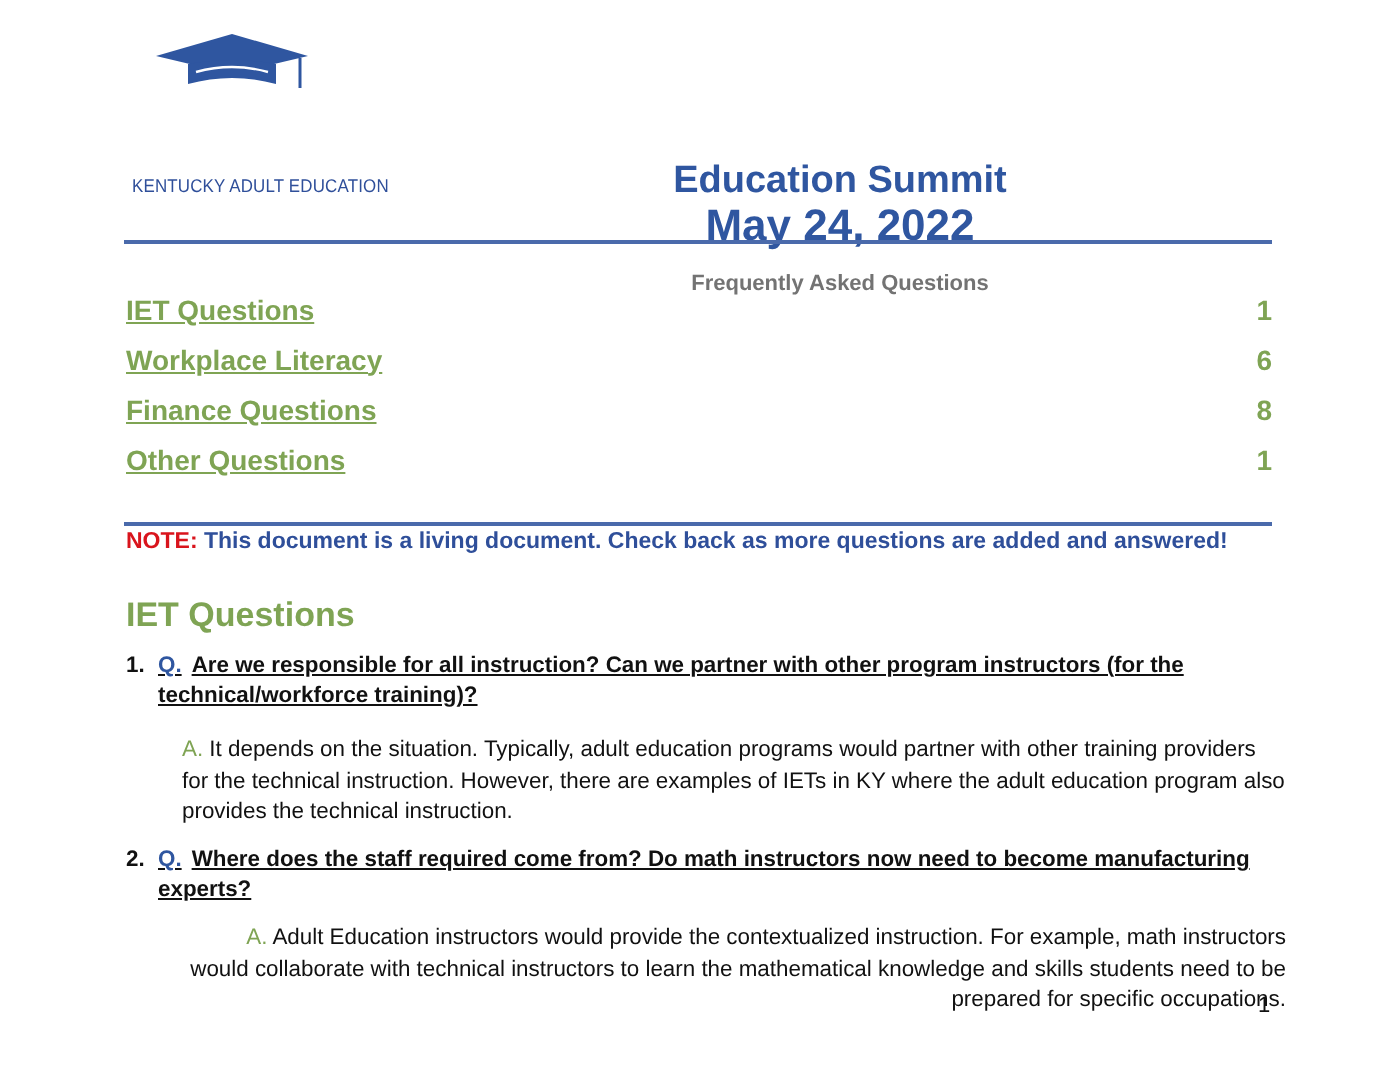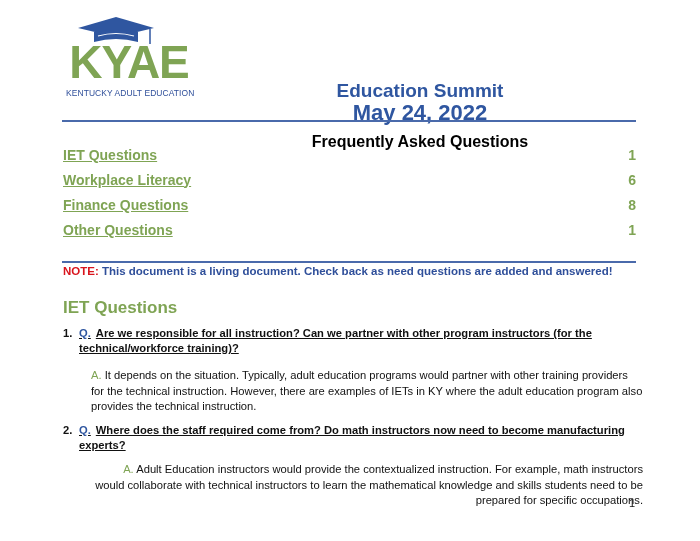--- a/index.html
+++ b/index.html
@@ -15,21 +15,21 @@
       font-size: 46px; letter-spacing: -1px; color: #7fa454; line-height: 48px;
     }
     .logo-sub {
       position: absolute; left: 2px; top: 72px; width: 128px; text-align: center;
       font-size: 9.2px; color: #2f4f9a; font-weight: normal; letter-spacing: 0.1px;
       transform: scaleX(0.92); transform-origin: left; white-space: nowrap;
     }
     .title-block { position: absolute; left: 270px; top: 33px; width: 300px; text-align: center; }
     .title1 { font-size: 19px; font-weight: bold; color: #2f56a0; line-height: 22px; margin-top: 47px; }
     .title2 { font-size: 22px; font-weight: bold; color: #2f56a0; line-height: 22px; }
-    .title3 { font-size: 16px; font-weight: bold; color: #000000; margin-top: 9px; line-height: 18px; }
+    .title3 { font-size: 11px; font-weight: bold; color: #737373; margin-top: 9px; line-height: 18px; }
     .rule { position: absolute; left: 62px; width: 574px; height: 2px; background: #4a6aab; }
     .toc { position: absolute; left: 63px; top: 142px; width: 573px; }
     .toc-row { display: flex; justify-content: space-between; height: 25px; align-items: center; }
     .toc-link { font-size: 14px; font-weight: bold; color: #7fa454; text-decoration: underline; cursor: pointer; }
     .toc-page { font-size: 14px; font-weight: bold; color: #7fa454; }
     .note { position: absolute; left: 63px; top: 265px; font-size: 11.5px; font-weight: bold; color: #2f4f9a; white-space: nowrap; }
     .note-label { color: #d9141c; }
     .section-h { position: absolute; left: 63px; top: 298px; font-size: 17px; font-weight: bold; color: #7fa454; }
     .qa { position: absolute; left: 63px; width: 580px; font-size: 11.2px; }
     .q { display: flex; font-weight: bold; color: #111; line-height: 15px; }
@@ -43,21 +43,20 @@
 </head>
 <body>
 
 <div class="logo">
   <svg width="130" height="30" viewBox="0 0 130 30" style="position:absolute;left:0;top:0;">
     <polygon points="52,1 90,12 52,21 14,12" fill="#2f56a0"></polygon>
     <path d="M30,16 L30,26 Q52,20 74,26 L74,16 Q52,12 30,16 Z" fill="#2f56a0"></path>
     <path d="M34,20 Q52,15 70,20" stroke="#ffffff" stroke-width="1.2" fill="none"></path>
     <line x1="86" y1="13" x2="86" y2="28" stroke="#2f56a0" stroke-width="1.5"></line>
   </svg>
-  <div class="logo-text">KYAE</div>
   <div class="logo-sub">KENTUCKY ADULT EDUCATION</div>
 </div>
 
 <div class="title-block">
   <div class="title1">Education Summit</div>
   <div class="title2">May 24, 2022</div>
   <div class="title3">Frequently Asked Questions</div>
 </div>
 
 <div class="rule" style="top:120px;"></div>
@@ -77,21 +76,21 @@
   </div>
   <div class="toc-row">
     <a class="toc-link">Other Questions</a>
     <span class="toc-page">1</span>
   </div>
 </div>
 
 <div class="rule" style="top:261px;"></div>
 
 <div class="note">
-  <span class="note-label">NOTE:</span><span> This document is a living document. Check back as need questions are added and answered!</span>
+  <span class="note-label">NOTE:</span><span> This document is a living document. Check back as more questions are added and answered!</span>
 </div>
 
 <div class="section-h">IET Questions</div>
 
 <div class="qa" style="top:326px;">
   <div class="q">
     <span class="q-num">1.</span>
     <span class="q-body">
       <span class="q-mark">Q.</span><span>Are we responsible for all instruction? Can we partner with other program instructors (for the technical/workforce training)?</span>
     </span>

